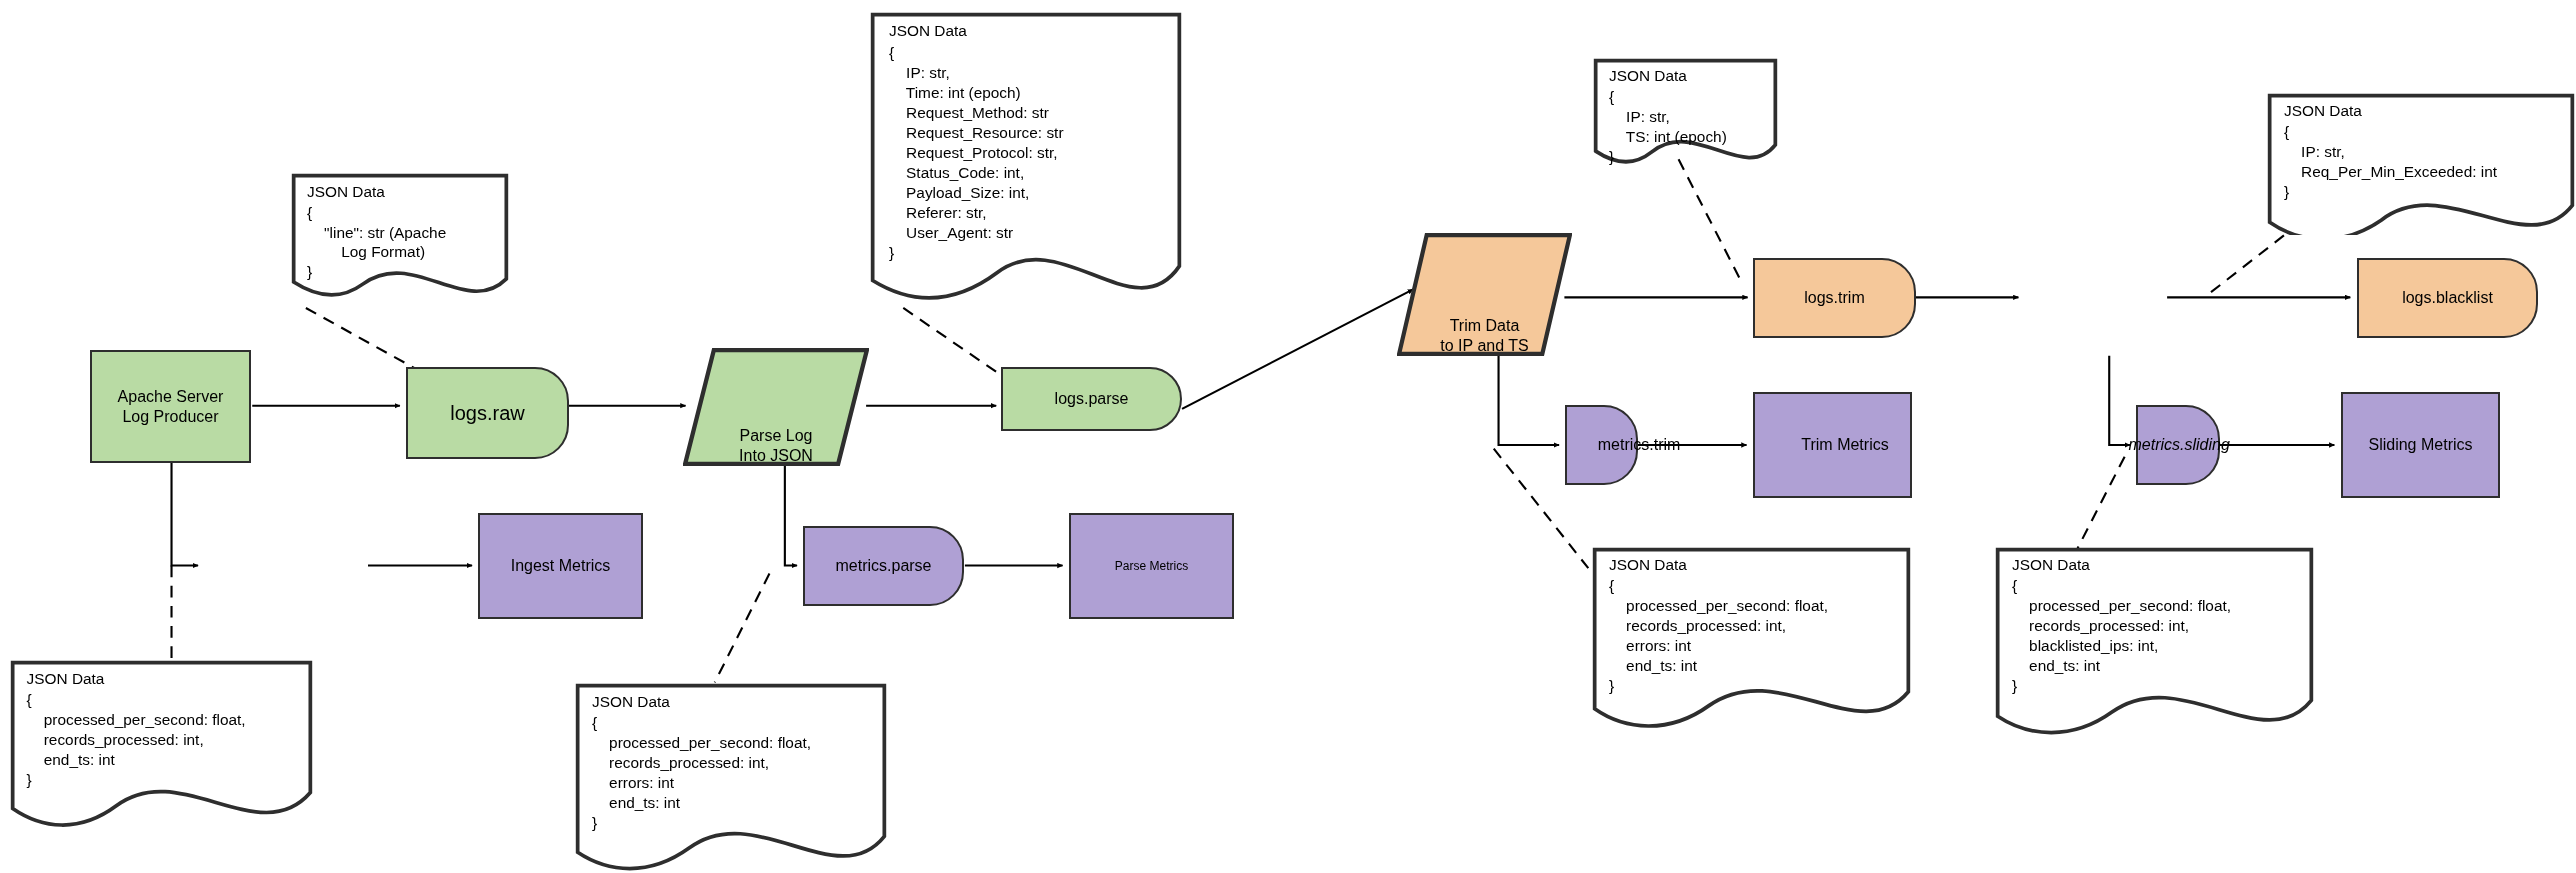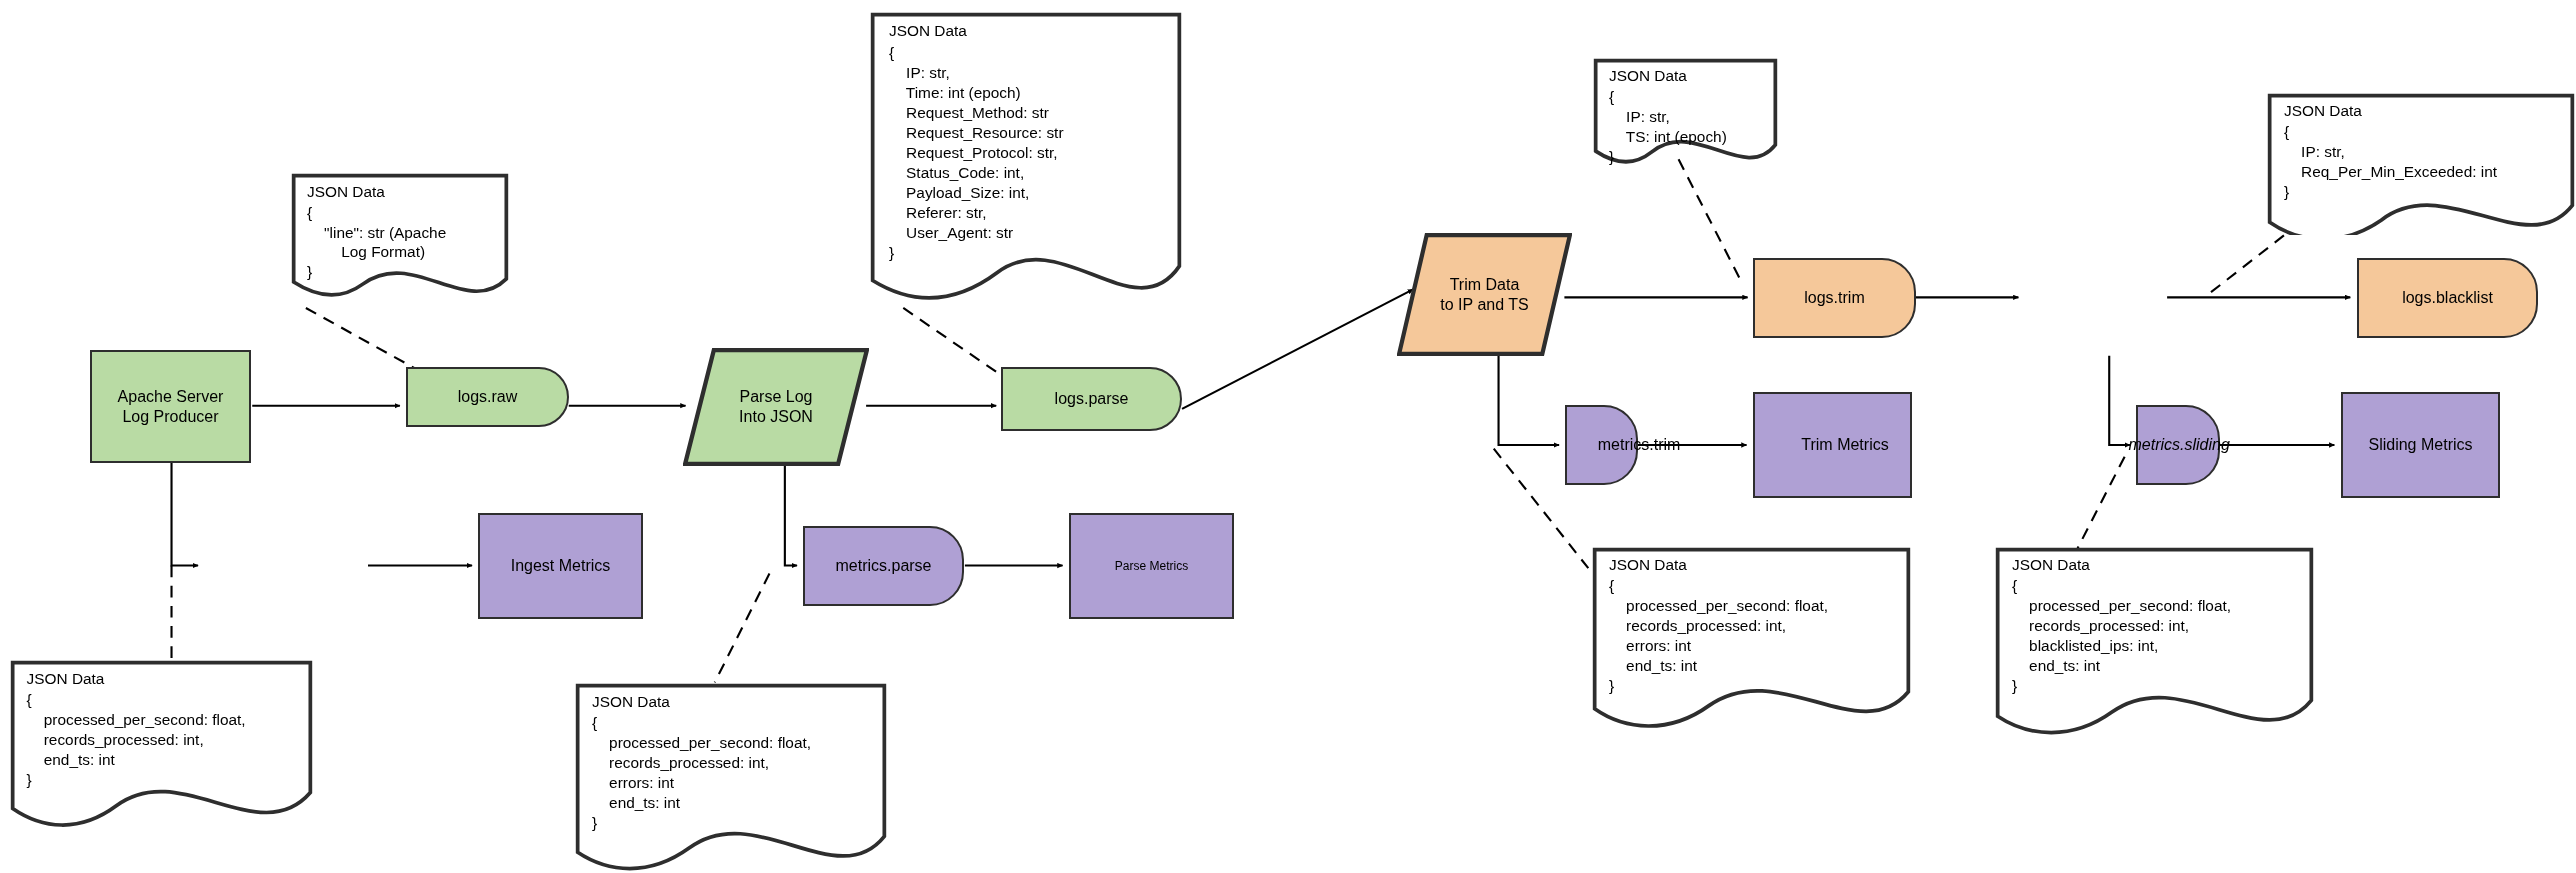--- a/index.html
+++ b/index.html
@@ -4,21 +4,21 @@
 <style>
   html,body{margin:0;padding:0;background:#ffffff;}
   body{font-family:"Liberation Sans","DejaVu Sans",sans-serif;}
   #canvas{position:relative;width:2576px;height:873px;background:#fff;overflow:hidden;}
   svg.edges{position:absolute;left:0;top:0;width:2576px;height:873px;pointer-events:none;}
   .node{position:absolute;box-sizing:border-box;display:flex;align-items:center;justify-content:center;
         text-align:center;color:#000;line-height:1.25;border:2.1px solid #2e2e2e;}
   .node .lbl{white-space:pre-line;padding:0 3.2px;}
   .rect{}
   .cyl{border-radius:0 34px 34px 0;}
-  .para{border:none;background:transparent!important;}
+  .para{border:none;background:transparent!important;align-items:flex-end;}
   .para .pshape{position:absolute;left:0;top:0;width:100%;height:100%;}
   .para .lbl{position:relative;z-index:2;}
   .note{position:absolute;box-sizing:border-box;}
   .note .nsvg{position:absolute;left:0;top:0;width:100%;height:100%;}
   .note .ntext{position:relative;z-index:2;white-space:pre;color:#000;}
   .green{background:#b9dba4;}
   .purple{background:#afa0d4;}
   .orange{background:#f5c89a;}
 </style>
 </head>
@@ -82,21 +82,21 @@
 
       <path d="M4000,860 L3905,1045"></path>
     </g>
   </svg>
 
   <div class="node rect green" style="left:90px;top:350px;width:161px;height:113px;font-size:16px;">
     <span class="lbl">Apache Server
 Log Producer</span>
   </div>
 
-  <div class="node cyl green" style="left:406px;top:367px;width:163px;height:60px;font-size:16px;">
+  <div class="node cyl green" style="left:406px;top:367px;width:163px;height:92px;font-size:20px;">
     <span class="lbl">logs.raw</span>
   </div>
 
   <div class="node para" style="left:683px;top:348px;width:186px;height:118px;font-size:16px;">
     <svg class="pshape" viewBox="0 0 350 222" preserveAspectRatio="none">
       <polygon points="58,4 346,4 292,218 4,218" fill="#b9dba4" stroke="#2e2e2e" stroke-width="8"></polygon>
     </svg>
     <span class="lbl">Parse Log
 Into JSON</span>
   </div>

